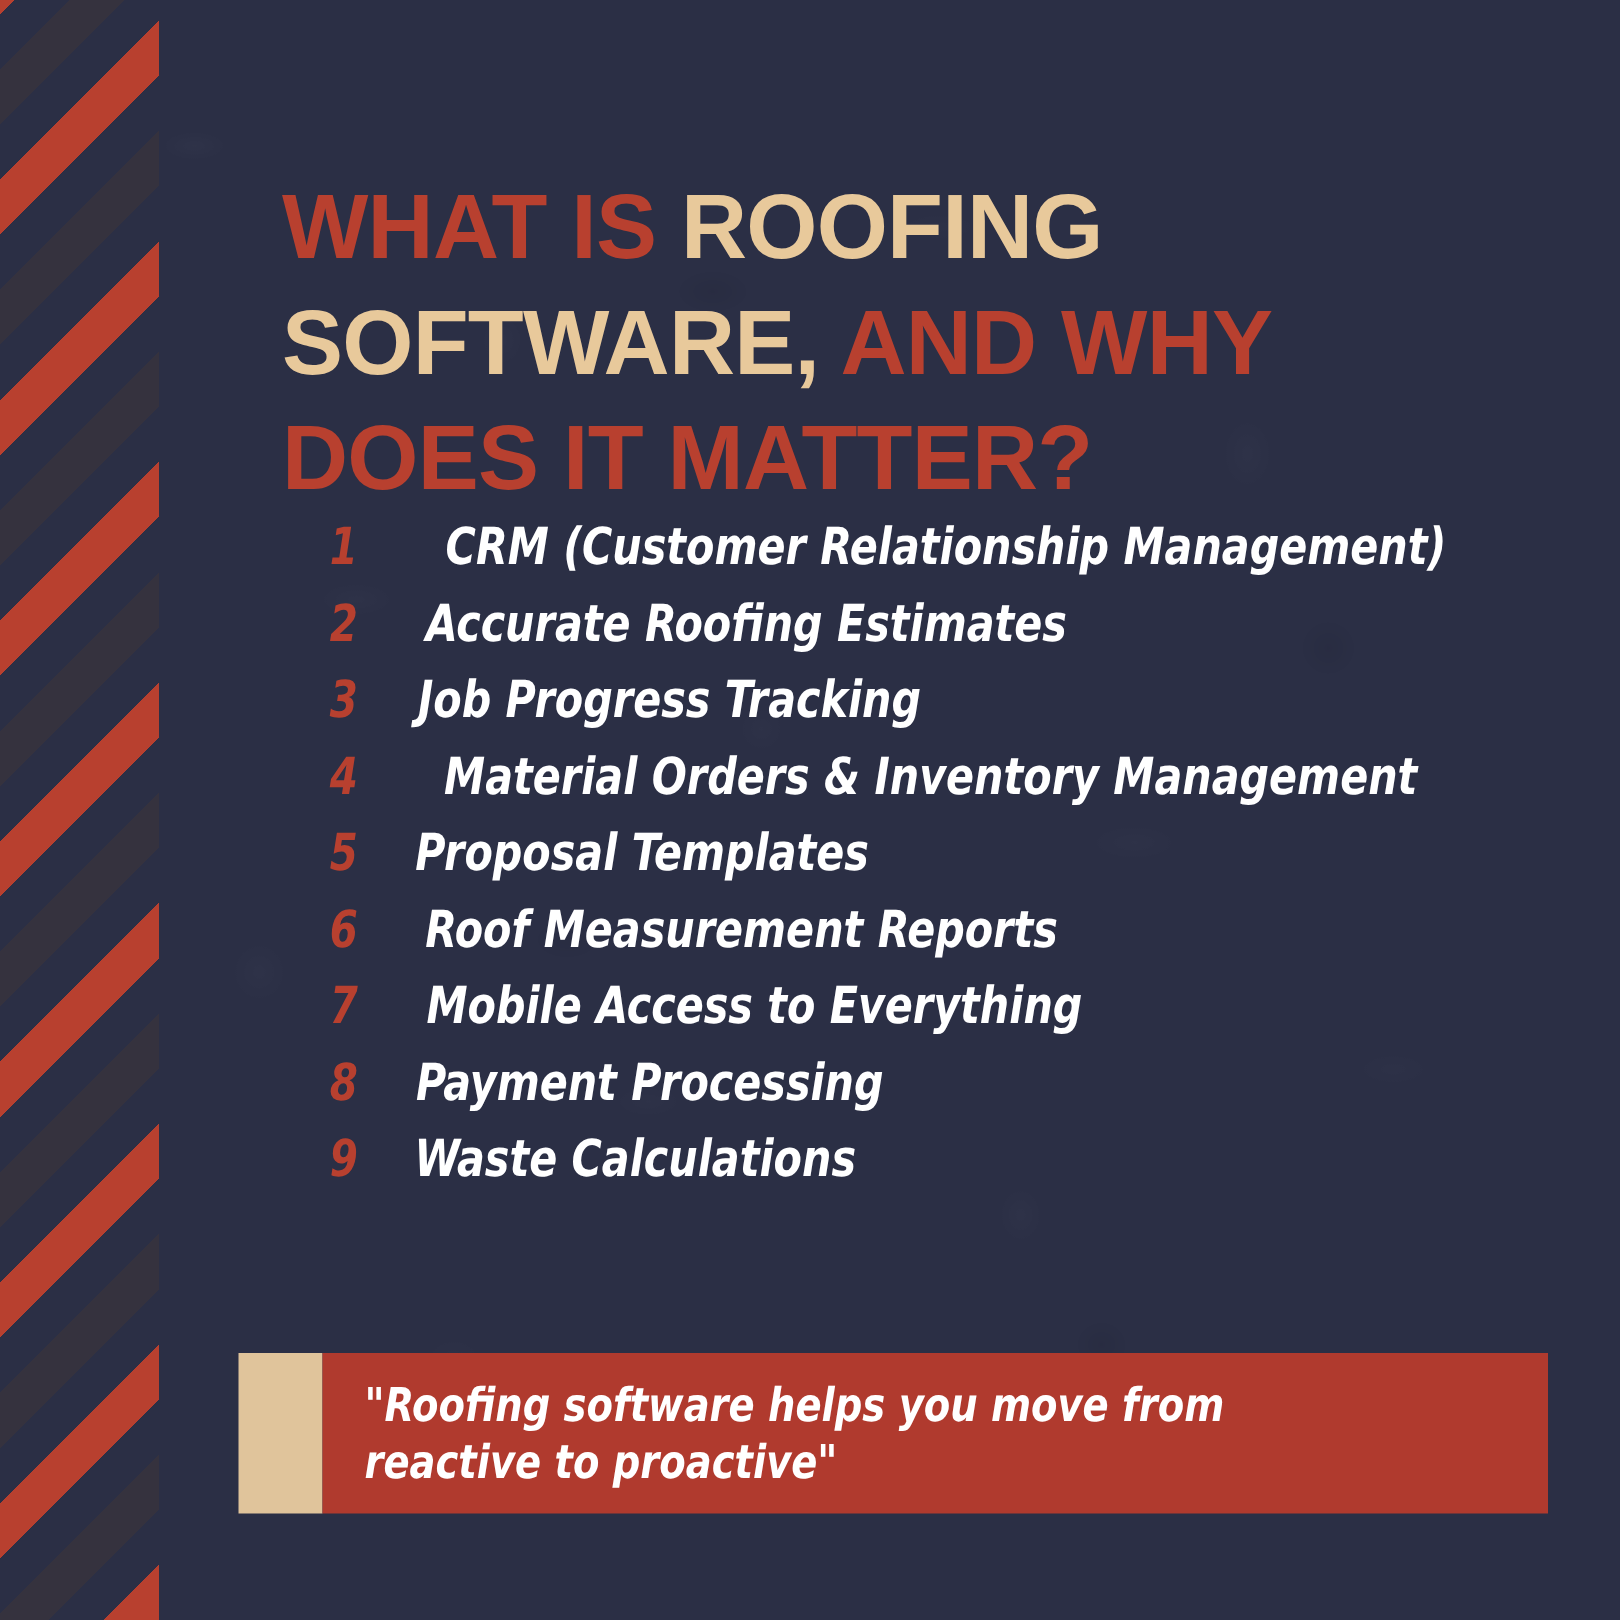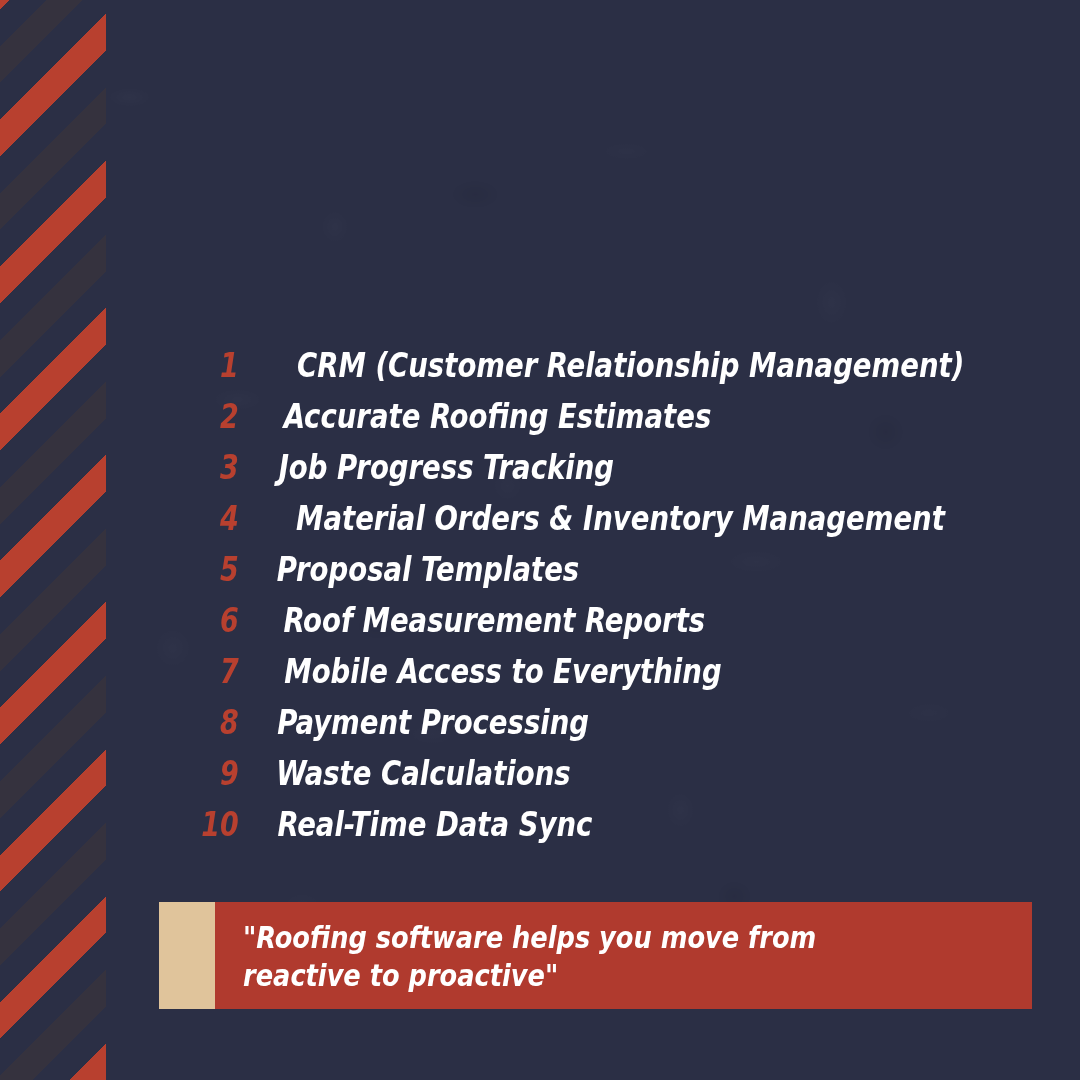--- a/index.html
+++ b/index.html
@@ -152,20 +152,25 @@
 </style>
 </head>
 <body>
 
 <div id="poster">
 
   <div class="texture"></div>
 
   <div class="stripe-band"></div>
 
+  <h1 class="title">
+    <span class="w-red">WHAT IS </span><span class="w-cream">ROOFING</span><br>
+    <span class="w-cream">SOFTWARE,</span><span class="w-red"> AND WHY</span><br>
+    <span class="w-red">DOES IT MATTER?</span>
+  </h1>
 
   <div class="list">
     <div class="list-item">
       <span class="num">1</span>
       <span class="label">CRM (Customer Relationship Management)</span>
     </div>
     <div class="list-item">
       <span class="num">2</span>
       <span class="label">Accurate Roofing Estimates</span>
     </div>
@@ -189,24 +194,20 @@
       <span class="num">7</span>
       <span class="label">Mobile Access to Everything</span>
     </div>
     <div class="list-item">
       <span class="num">8</span>
       <span class="label">Payment Processing</span>
     </div>
     <div class="list-item">
       <span class="num">9</span>
       <span class="label">Waste Calculations</span>
-    </div>
-    <div class="list-item">
-      <span class="num">10</span>
-      <span class="label">Real-Time Data Sync</span>
     </div>
   </div>
 
   <div class="quote-banner">
     <div class="quote-accent"></div>
     <div class="quote-body">
       <div class="quote-text">
         <span>"Roofing software helps you move from</span><br>
         <span>reactive to proactive"</span>
       </div>

